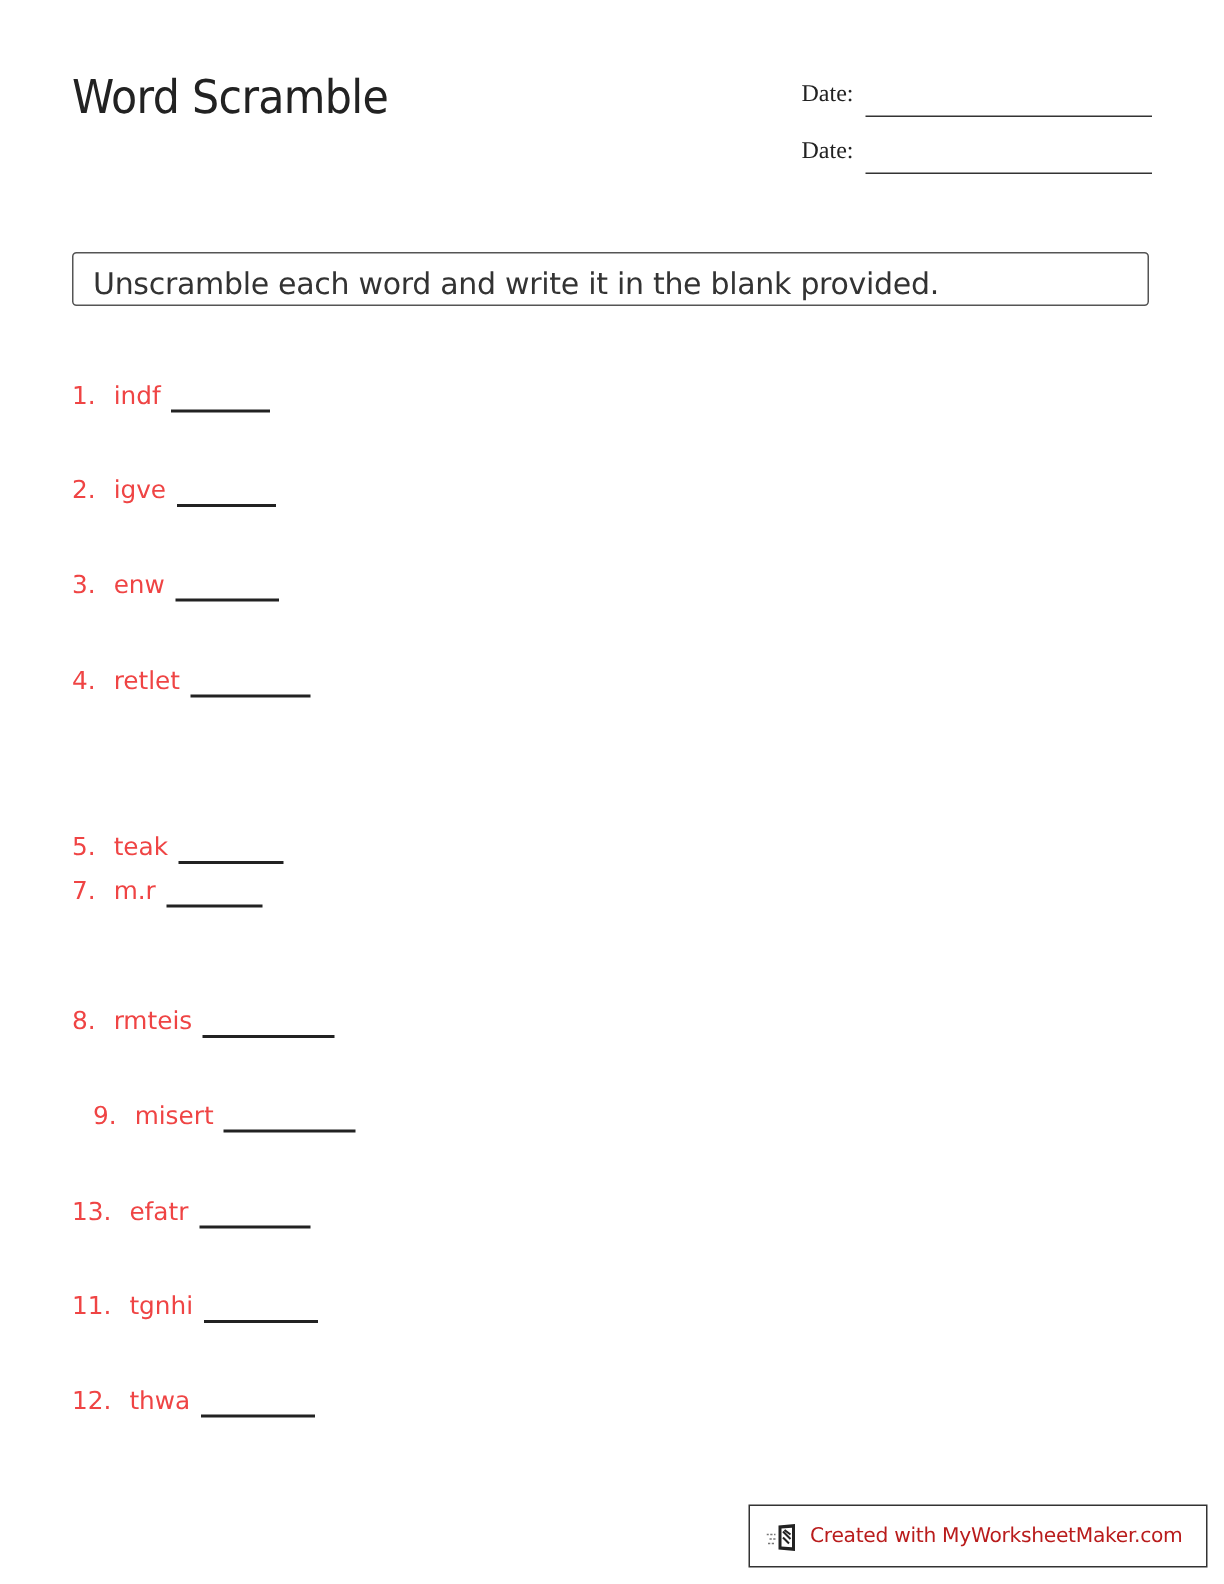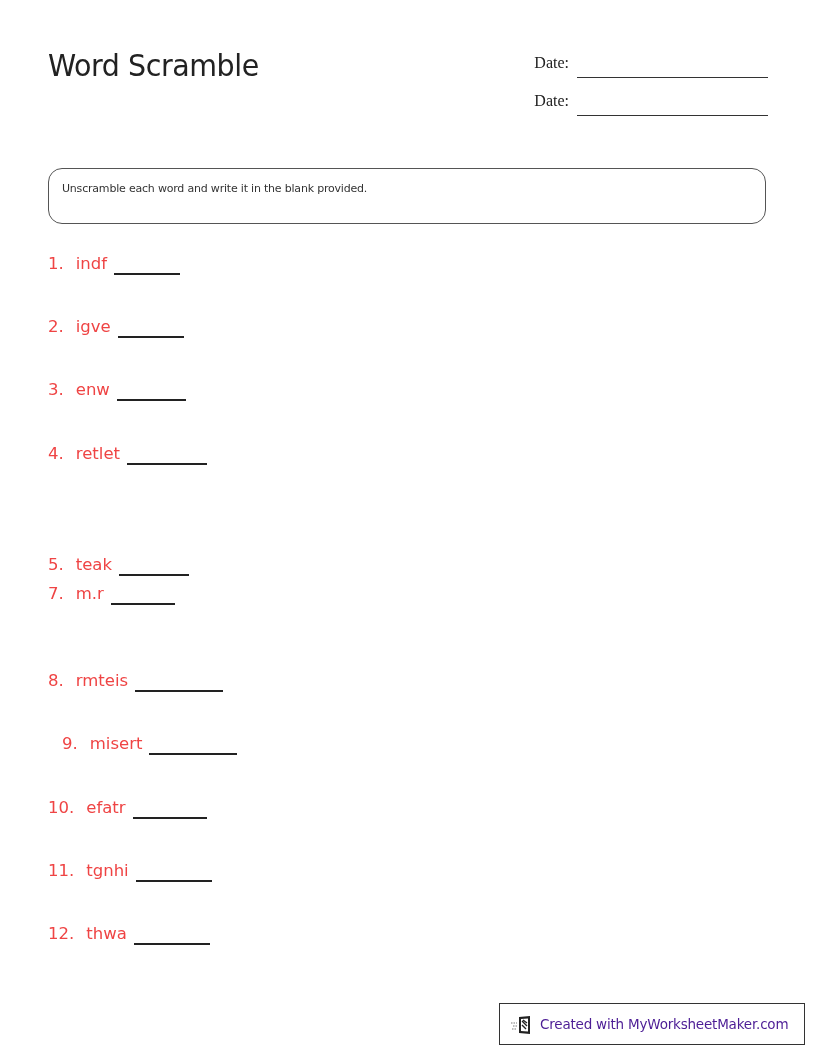--- a/index.html
+++ b/index.html
@@ -5,26 +5,26 @@
     html, body { margin: 0; padding: 0; background: #ffffff; }
     body { width: 816px; height: 1056px; position: relative; overflow: hidden; color: #222; }
     .title { position: absolute; left: 48px; top: 47px; font-family: "DejaVu Sans", sans-serif; font-size: 31px; font-weight: normal; letter-spacing: -0.5px; color: #222; transform: scaleX(0.92); transform-origin: left top; }
     .field { position: absolute; font-family: "Liberation Serif", serif; font-size: 16px; color: #222; }
     .field .lbl { position: absolute; right: 0; }
     .name-lbl { left: 500px; top: 54px; width: 69px; }
     .date-lbl { left: 500px; top: 92px; width: 69px; }
     .field-line { position: absolute; height: 0; border-top: 1.5px solid #333; }
     .name-line { left: 577px; top: 77px; width: 191px; }
     .date-line { left: 577px; top: 115px; width: 191px; }
-    .instructions { position: absolute; left: 48px; top: 168px; width: 718px; height: 56px; box-sizing: border-box; border: 1.5px solid #555; border-radius: 14px; font-family: "DejaVu Sans", sans-serif; font-size: 11px; color: #333; padding-left: 13px; line-height: 40px; letter-spacing: -0.2px; }
+    .instructions { position: absolute; left: 48px; top: 168px; width: 718px; height: 36px; box-sizing: border-box; border: 1.5px solid #555; border-radius: 3px; font-family: "DejaVu Sans", sans-serif; font-size: 20px; color: #333; padding-left: 13px; line-height: 40px; letter-spacing: -0.2px; }
     .item { position: absolute; left: 48px; font-family: "DejaVu Sans", sans-serif; font-size: 16.5px; color: #ef4444; height: 24px; line-height: 24px; white-space: nowrap; }
     .item .num { display: inline-block; }
     .item .word { display: inline-block; margin-left: 12px; }
     .item .blank { display: inline-block; border-bottom: 2px solid #222; height: 0; vertical-align: -6px; margin-left: 7px; }
-    .footer { position: absolute; left: 499px; top: 1003px; width: 306px; height: 42px; box-sizing: border-box; border: 1.5px solid #333; font-family: "DejaVu Sans", sans-serif; font-size: 13.5px; color: #4c1d95; }
+    .footer { position: absolute; left: 499px; top: 1003px; width: 306px; height: 42px; box-sizing: border-box; border: 1.5px solid #333; font-family: "DejaVu Sans", sans-serif; font-size: 13.5px; color: #b91c1c; }
     .footer .logo { position: absolute; left: 11px; top: 11px; width: 24px; height: 20px; }
     .footer .txt { position: absolute; left: 40px; top: 0; line-height: 40px; letter-spacing: -0.2px; }
   </style>
 </head>
 <body>
 
 <div class="title">Word Scramble</div>
 
 <div class="field name-lbl">
     <span class="lbl">Date:</span>
@@ -40,21 +40,21 @@
 
 <div id="items">
     <div class="item" style="top: 252px;"><span class="num">1.</span><span class="word">indf</span><span class="blank" style="width: 66px;"></span></div>
     <div class="item" style="top: 315px;"><span class="num">2.</span><span class="word">igve</span><span class="blank" style="width: 66px;"></span></div>
     <div class="item" style="top: 378px;"><span class="num">3.</span><span class="word">enw</span><span class="blank" style="width: 69px;"></span></div>
     <div class="item" style="top: 442px;"><span class="num">4.</span><span class="word">retlet</span><span class="blank" style="width: 80px;"></span></div>
     <div class="item" style="top: 505px; margin-top: 48px;"><span class="num">5.</span><span class="word">teak</span><span class="blank" style="width: 70px;"></span></div>
     <div class="item" style="top: 582px;"><span class="num">7.</span><span class="word">m.r</span><span class="blank" style="width: 64px;"></span></div>
     <div class="item" style="top: 669px;"><span class="num">8.</span><span class="word">rmteis</span><span class="blank" style="width: 88px;"></span></div>
     <div class="item" style="top: 732px; margin-left: 14px;"><span class="num">9.</span><span class="word">misert</span><span class="blank" style="width: 88px;"></span></div>
-    <div class="item" style="top: 796px;"><span class="num">10.</span><span class="word">efatr</span><span class="blank" style="width: 74px;"></span></div>
+    <div class="item" style="top: 796px;"><span class="num">13.</span><span class="word">efatr</span><span class="blank" style="width: 74px;"></span></div>
     <div class="item" style="top: 859px; text-align: center;"><span class="num">11.</span><span class="word">tgnhi</span><span class="blank" style="width: 76px;"></span></div>
     <div class="item" style="top: 922px;"><span class="num">12.</span><span class="word">thwa</span><span class="blank" style="width: 76px;"></span></div>
   </div>
 
 <div class="footer">
   <span class="logo">
     <svg width="24" height="20" viewBox="0 0 24 20">
       <line x1="0" y1="8" x2="6" y2="8" stroke="#777" stroke-width="1" stroke-dasharray="1.5,1"></line>
       <line x1="2" y1="11" x2="7" y2="11" stroke="#777" stroke-width="1" stroke-dasharray="1.5,1"></line>
       <line x1="1" y1="14" x2="6" y2="14" stroke="#777" stroke-width="1" stroke-dasharray="1.5,1"></line>

